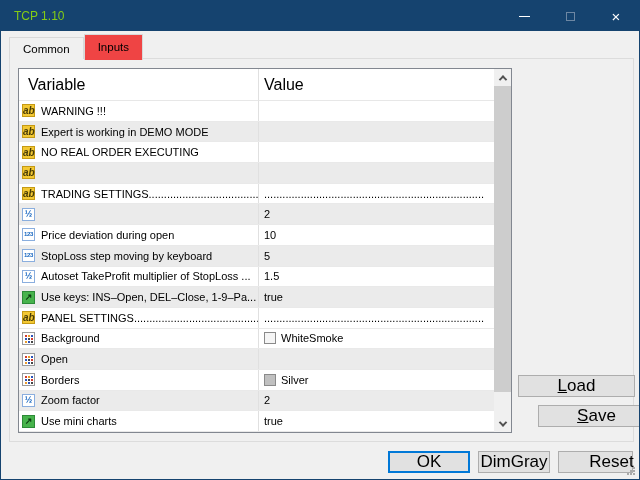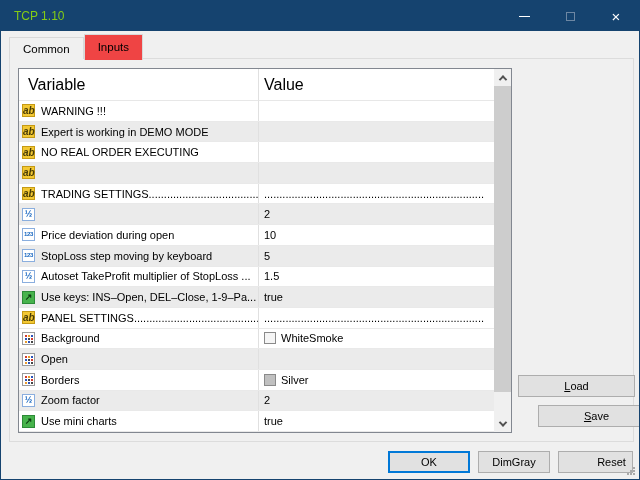--- a/index.html
+++ b/index.html
@@ -49,21 +49,21 @@
   .vscroll{position:absolute;top:0;right:0;width:17px;bottom:0;background:#f0f0f0;}
   .sbtn{position:absolute;left:0;width:17px;height:17px;display:flex;align-items:center;justify-content:center;}
   .sbtn.up{top:0;}
   .sbtn.down{bottom:0;}
   .chev{width:6px;height:6px;border-top:2px solid #505050;border-left:2px solid #505050;box-sizing:border-box;}
   .chev.u{transform:rotate(45deg) translate(1px,1px);}
   .chev.d{transform:rotate(225deg) translate(1px,1px);}
   .sthumb{position:absolute;left:0;top:17px;width:17px;height:306px;background:#cdcdcd;}
   
   .btn{position:absolute;background:#e1e1e1;border:1px solid #adadad;box-sizing:border-box;
-    font-size:11px;color:#000;display:flex;align-items:center;justify-content:center;cursor:default;}
+    font-size:17px;color:#000;display:flex;align-items:center;justify-content:center;cursor:default;}
   .btn.focused{border:1px solid #0078d7;box-shadow:inset 0 0 0 1px #0078d7;}
   #btn-load{left:508px;top:316px;width:117px;height:22px;}
   #btn-save{left:528px;top:346px;width:117px;height:22px;}
   #btn-ok{left:387px;top:450px;width:82px;height:22px;}
   #btn-cancel{left:477px;top:450px;width:72px;height:22px;}
   #btn-reset{left:557px;top:450px;width:75px;height:22px;padding-left:32px;}
   .accel{text-decoration:underline;}
   
   .grip{position:absolute;right:3px;bottom:3px;width:9px;height:9px;}
   .grip::after{content:"";position:absolute;left:0;top:6px;width:2px;height:2px;background:#a9a9a9;

